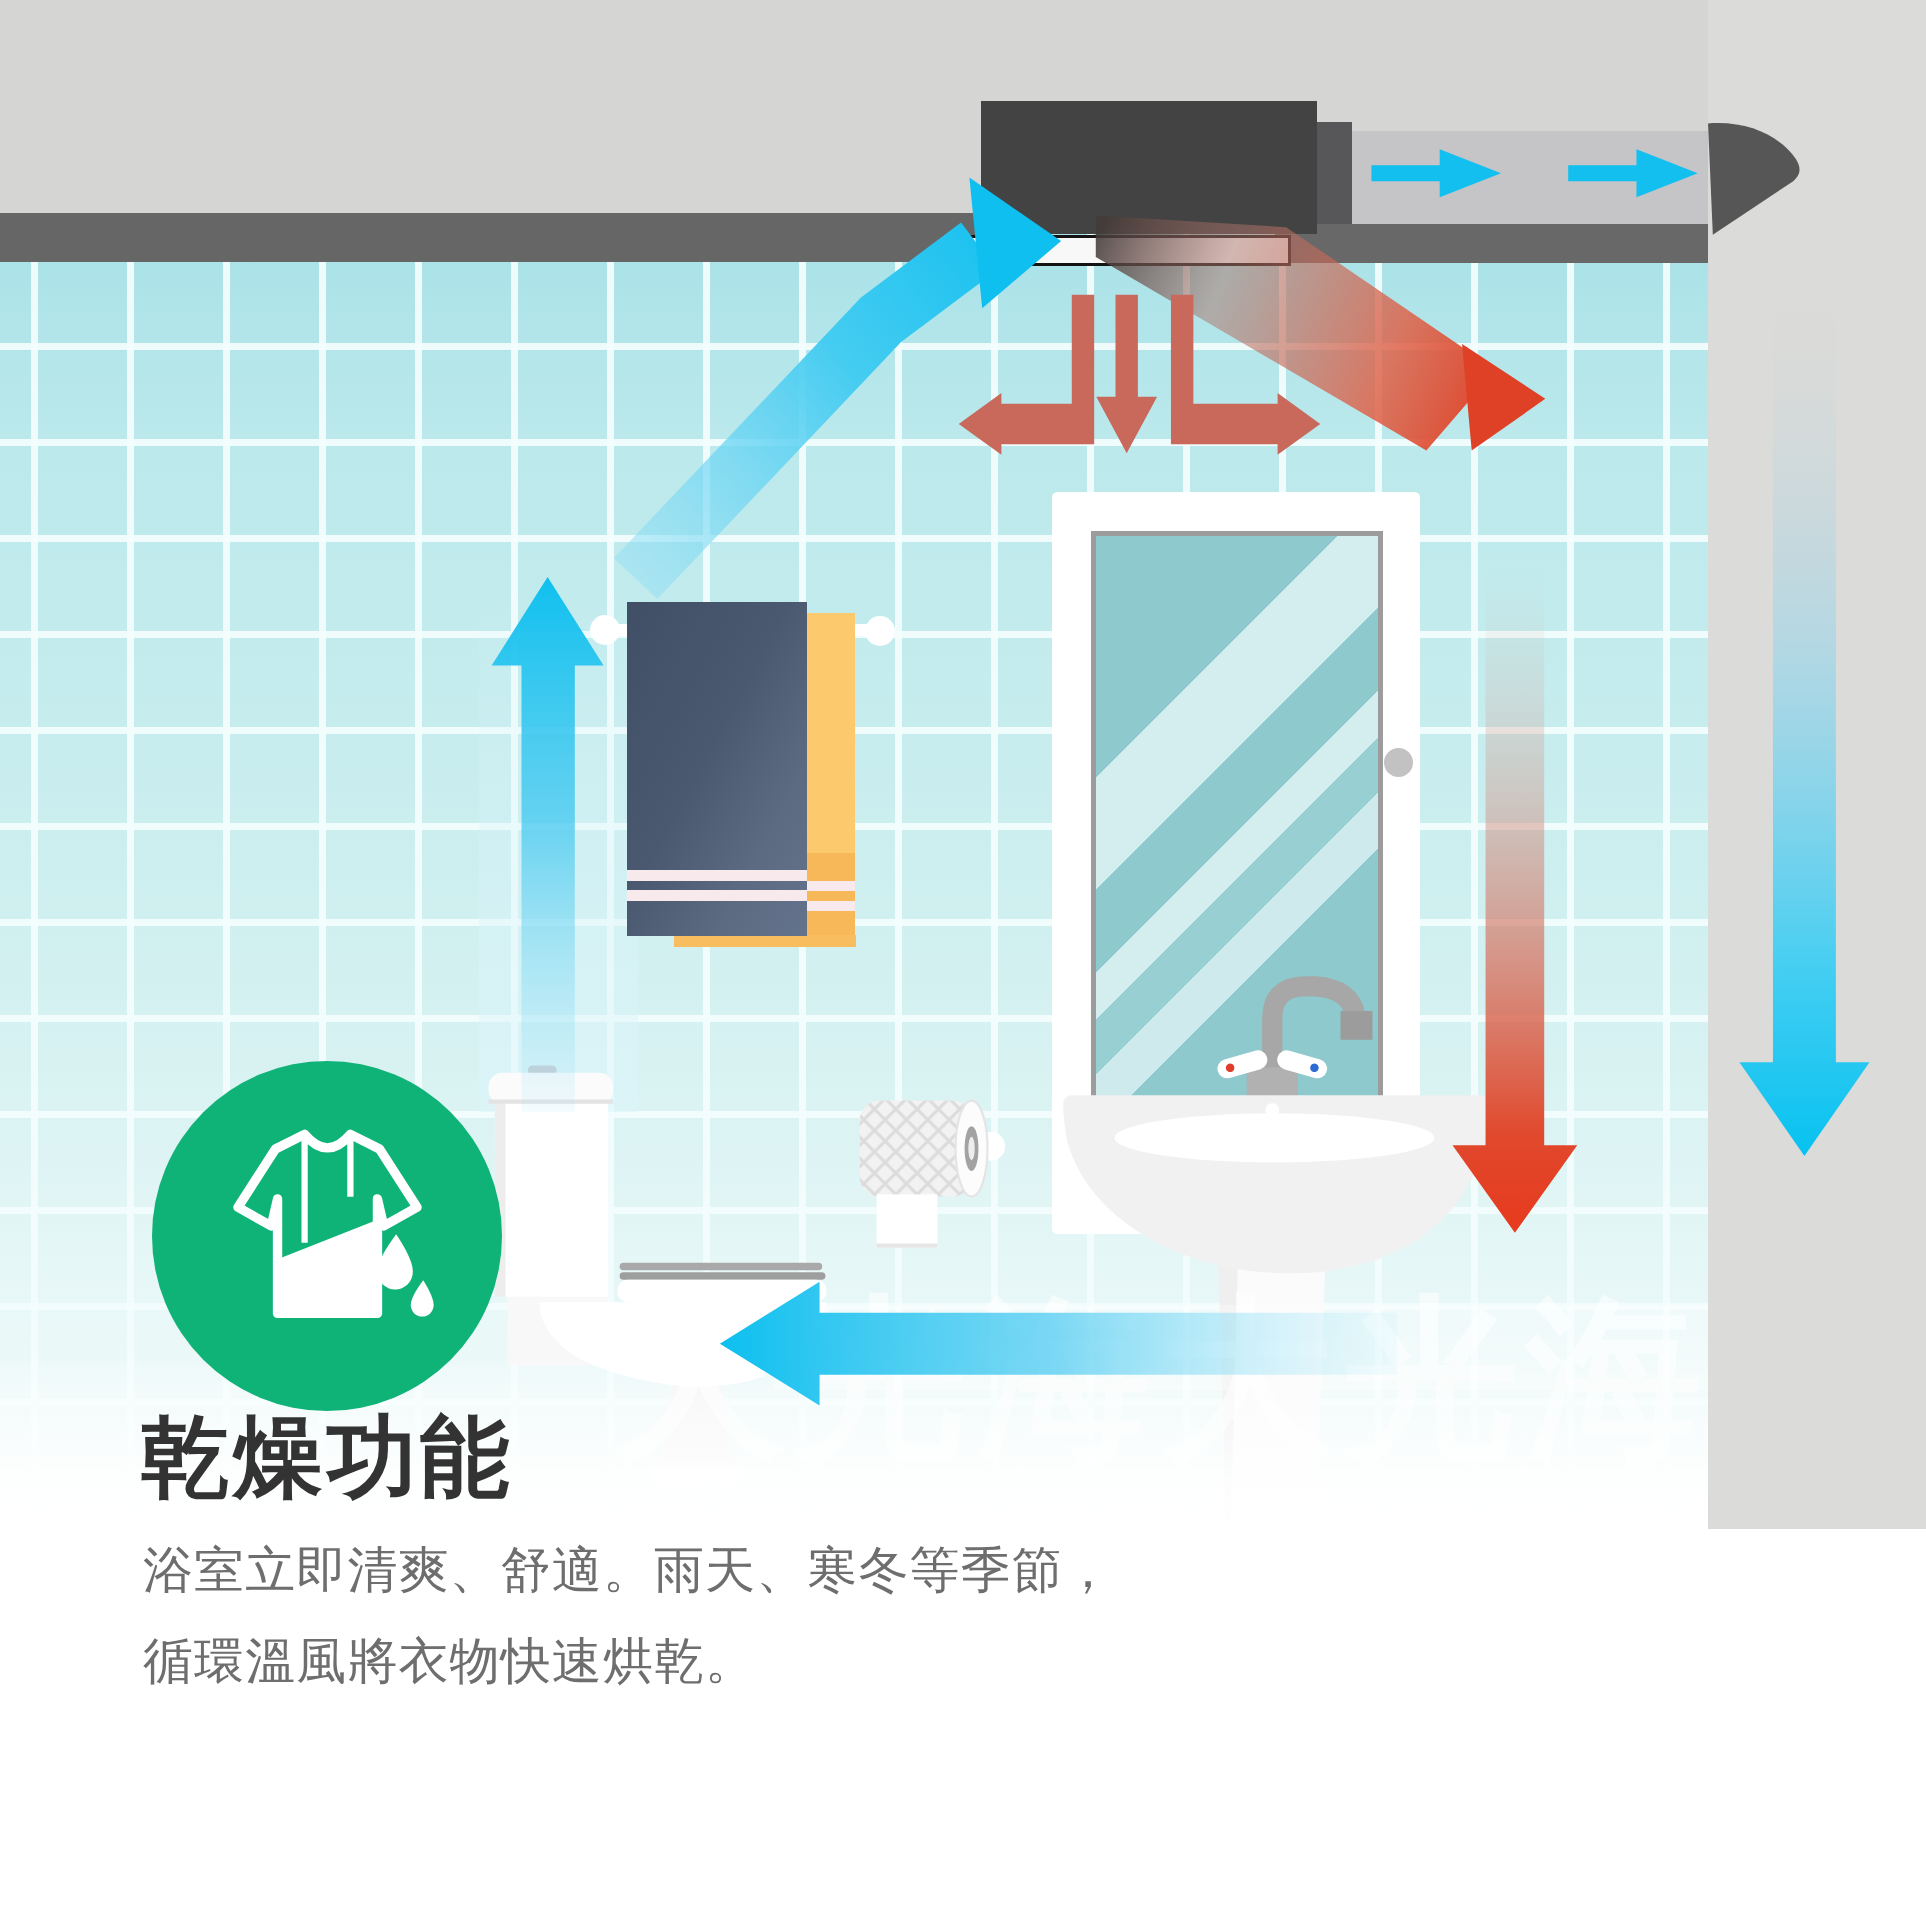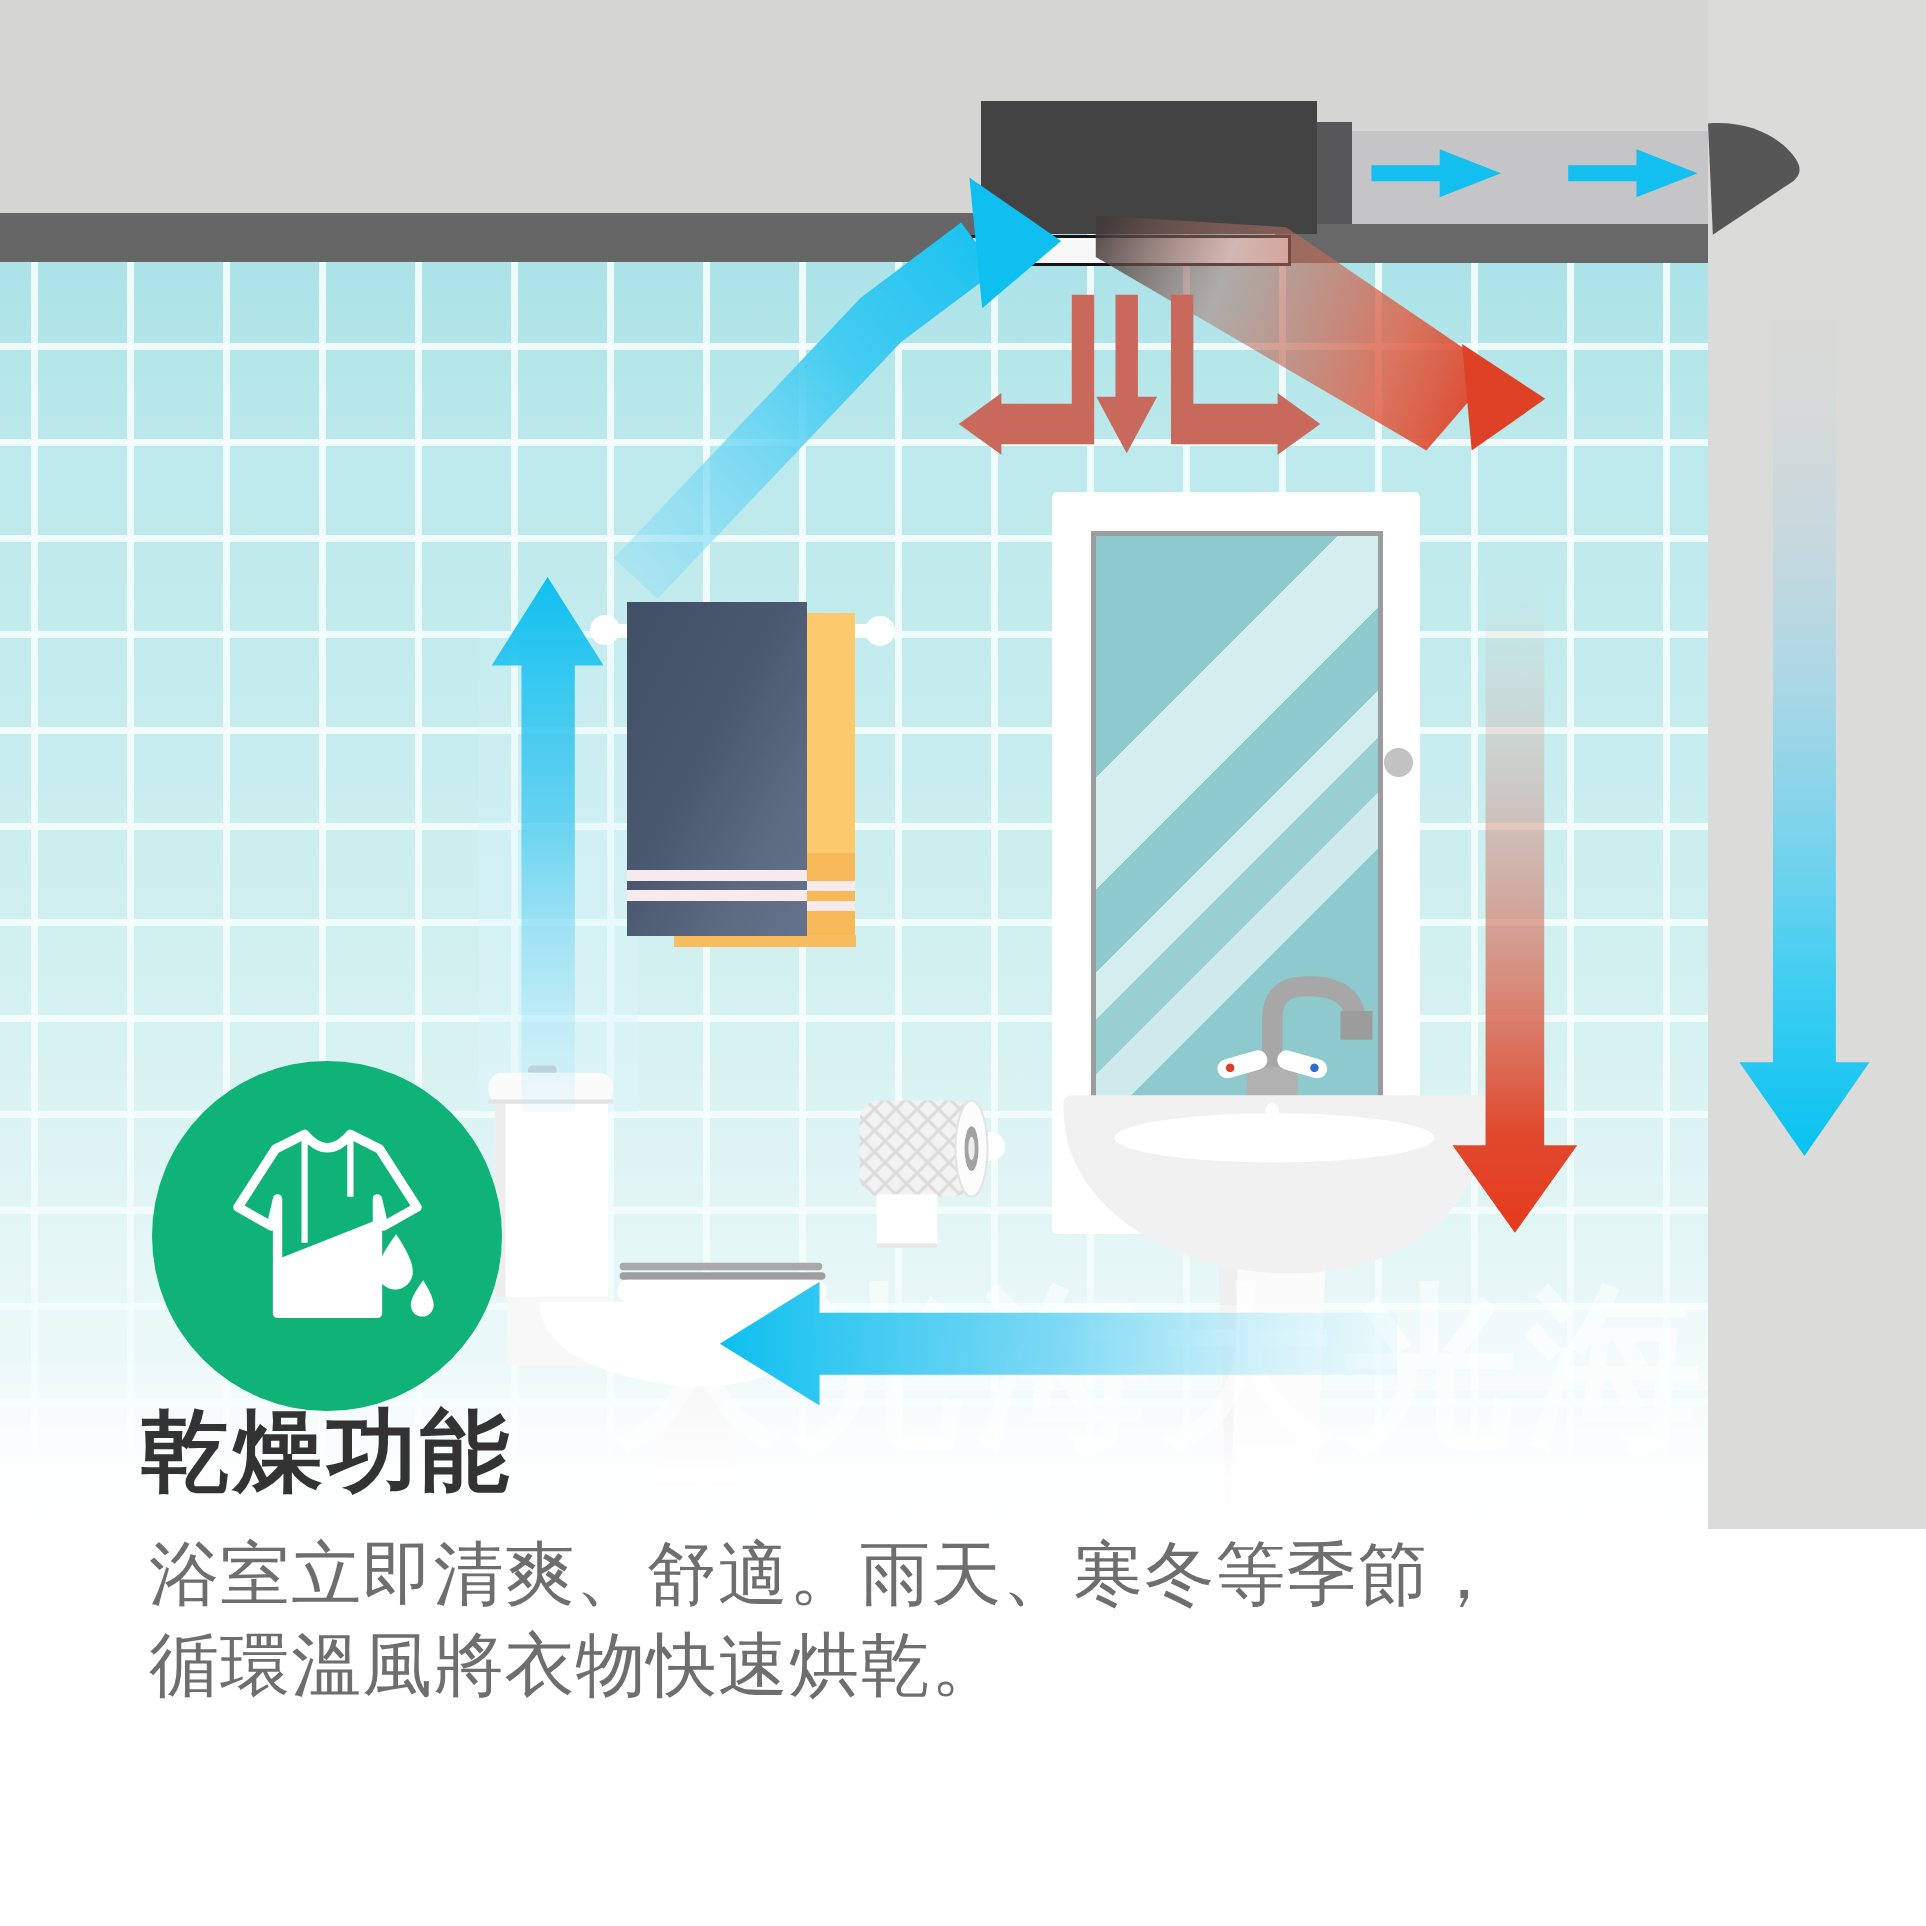--- a/index.html
+++ b/index.html
@@ -1,17 +1,17 @@
 <!DOCTYPE html>
 <html style="font-size:8.5px"><head>
 <meta charset="utf-8">
 <style>
   html,body{margin:0;padding:0;background:#fff;}
   #canvas{position:relative;width:1926px;height:1926px;background:#ffffff;overflow:hidden;
-          font-family:Liberation Mono, monospace;}
+          font-family:Liberation Serif, serif;}
   .abs{position:absolute;}
   .circle{border-radius:50%;}
 
   
   .wall-upper{left:0;top:0;width:1708px;height:213px;background:#d5d5d3;}
   .wall-right{left:1708px;top:0;width:218px;height:1529px;background:#dbdbd9;}
   .tile-field{left:0;top:213px;width:1708px;height:1316px;
     background:linear-gradient(180deg,#a7e1e7 0%,#bce9ec 18%,#c8edee 42%,#d8f2f2 65%,#eaf8f8 85%,#f8fcfc 100%);}
   .grout-v{left:0;top:0;width:100%;height:100%;
     background:repeating-linear-gradient(90deg, rgba(244,253,253,.92) 0 7.5px, transparent 7.5px 96px);
@@ -54,21 +54,21 @@
   
   .wm-band{left:773px;top:1305px;width:935px;height:85px;background:rgba(255,255,255,.35);}
   .watermark{left:608px;top:1293px;font-size:176px;font-weight:bold;letter-spacing:7.5px;
     color:rgba(255,255,255,.55);white-space:nowrap;line-height:1;}
 
   
   .badge{left:152px;top:1061px;width:350px;height:350px;background:#10b377;}
 
   
   .title{left:140px;top:1413px;font-size:90px;font-weight:bold;color:#333333;letter-spacing:3.2px;line-height:1;}
-  .bodyline{left:149px;font-size:70px;color:#6e6e6e;letter-spacing:1.1px;line-height:1;white-space:nowrap;}
+  .bodyline{left:143px;font-size:50px;color:#6e6e6e;letter-spacing:1.1px;line-height:1;white-space:nowrap;}
   .l1{top:1545px;} .l2{top:1636px;} .l3{top:1727px;}
 
   svg{display:block;}
   .overlay{left:0;top:0;width:1926px;height:1926px;}
 </style>
 </head>
 <body>
 
 <div id="canvas">
 

